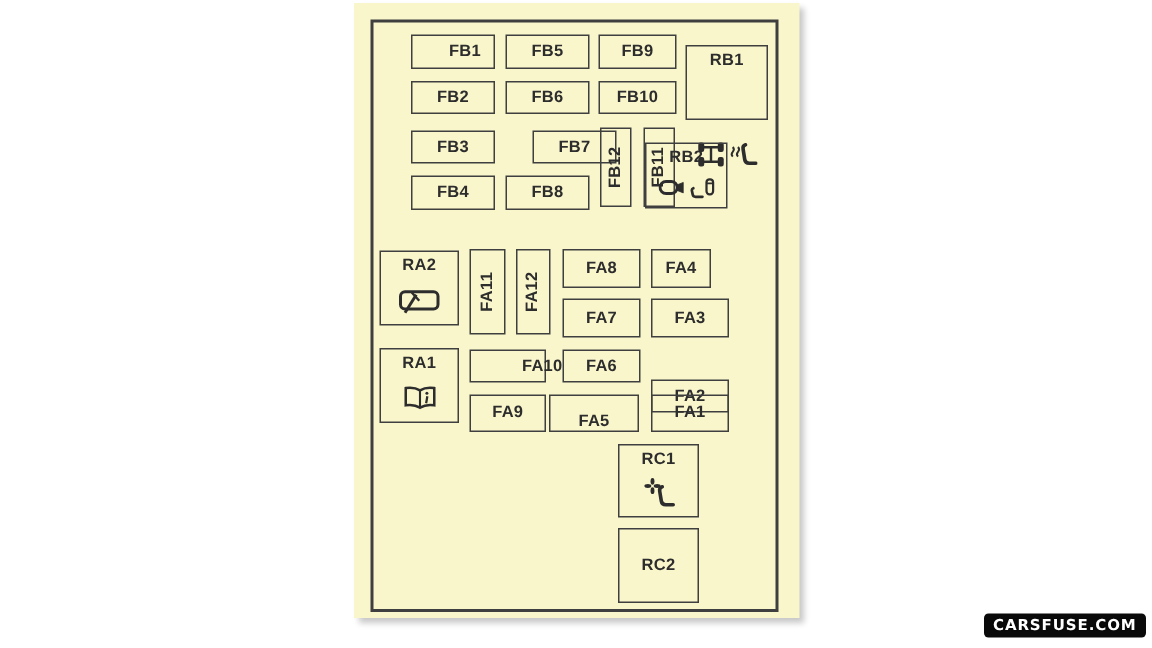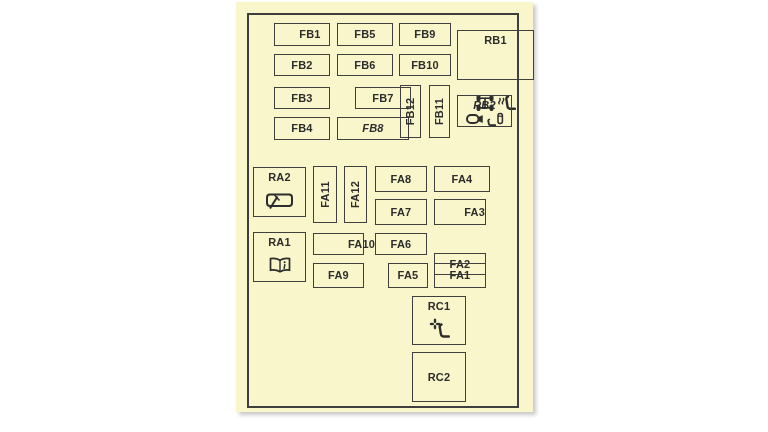--- a/index.html
+++ b/index.html
@@ -78,30 +78,30 @@
       </div>
       <div class="box" style="left: 274px; top: 87px; width: 56px; height: 22px;">
         <span class="label">FB3</span>
       </div>
       <div class="box" style="left: 337px; top: 87px; width: 56px; height: 22px; margin-left: 18px;">
         <span class="label">FB7</span>
       </div>
       <div class="box" style="left: 274px; top: 117px; width: 56px; height: 23px;">
         <span class="label">FB4</span>
       </div>
-      <div class="box" style="left: 337px; top: 117px; width: 72px; height: 23px; font-style: italic;">
+      <div class="box" style="left: 337px; top: 117px; width: 56px; height: 23px;">
         <span class="label">FB8</span>
       </div>
       <div class="box vertical" style="left: 400px; top: 85px; width: 21px; height: 53px;">
         <span class="label">FB12</span>
       </div>
       <div class="box vertical" style="left: 429px; top: 85px; width: 21px; height: 53px;">
         <span class="label">FB11</span>
       </div>
-      <div class="box icon-box" style="left: 457px; top: 30px; width: 77px; height: 50px; gap: 48px;">
+      <div class="box icon-box" style="left: 457px; top: 30px; width: 55px; height: 50px; gap: 48px;">
         <span class="label">RB1</span>
         <div class="icons">
           <span>
             <svg width="18" height="18" viewBox="0 0 18 18">
               <g fill="#2d2d2d" stroke="#2d2d2d">
                 <rect x="1" y="1.5" width="3" height="5.4" rx="1"></rect>
                 <rect x="14" y="1.5" width="3" height="5.4" rx="1"></rect>
                 <rect x="1" y="11.1" width="3" height="5.4" rx="1"></rect>
                 <rect x="14" y="11.1" width="3" height="5.4" rx="1"></rect>
                 <line x1="4" y1="4.2" x2="14" y2="4.2" stroke-width="1.6"></line>
@@ -114,21 +114,21 @@
             <svg width="19" height="18" viewBox="0 0 19 18">
               <g fill="none" stroke="#2d2d2d">
                 <path d="M2.5,4 q1.5,1.6 0,3.2 q-1.5,1.6 0,3.2" stroke-width="1.3"></path>
                 <path d="M6,4 q1.5,1.6 0,3.2 q-1.5,1.6 0,3.2" stroke-width="1.3"></path>
                 <path d="M11,2.5 q-2,0.6 -1.6,2.9 l1.1,7 q0.4,2.4 2.9,2.4 h4.6" stroke-width="2.4" stroke-linecap="round"></path>
               </g>
             </svg>
           </span>
         </div>
       </div>
-      <div class="box icon-box" style="left: 457px; top: 95px; width: 55px; height: 32px; font-style: italic;">
+      <div class="box icon-box" style="left: 430px; top: 95px; width: 55px; height: 44px;">
         <span class="label">RB2</span>
         <div class="icons">
           <span>
             <svg width="18" height="13" viewBox="0 0 18 13">
               <g stroke="#2d2d2d">
                 <rect x="1" y="2" width="11.5" height="8" rx="4" fill="none" stroke-width="2"></rect>
                 <path d="M12.5,4.2 l4,-1.6 v7 l-4,-1.6 z" fill="#2d2d2d" stroke-width="0.5"></path>
               </g>
             </svg>
           </span>
@@ -159,27 +159,27 @@
       </div>
       <div class="box vertical" style="left: 313px; top: 166px; width: 24px; height: 57px;">
         <span class="label">FA11</span>
       </div>
       <div class="box vertical" style="left: 344px; top: 166px; width: 23px; height: 57px;">
         <span class="label">FA12</span>
       </div>
       <div class="box" style="left: 375px; top: 166px; width: 52px; height: 26px;">
         <span class="label">FA8</span>
       </div>
-      <div class="box" style="left: 434px; top: 166px; width: 56px; height: 26px;">
+      <div class="box" style="left: 434px; top: 166px; width: 40px; height: 26px;">
         <span class="label">FA4</span>
       </div>
       <div class="box" style="left: 375px; top: 199px; width: 52px; height: 26px;">
         <span class="label">FA7</span>
       </div>
-      <div class="box" style="left: 434px; top: 199px; width: 52px; height: 26px; justify-content: flex-end;">
+      <div class="box" style="left: 434px; top: 199px; width: 52px; height: 26px;">
         <span class="label">FA3</span>
       </div>
       <div class="box icon-box" style="left: 253px; top: 232px; width: 53px; height: 50px;">
         <span class="label">RA1</span>
         <div class="icons">
           <span>
             <svg width="24" height="17" viewBox="0 0 24 17">
               <g fill="none" stroke="#2d2d2d">
                 <path d="M12,3.2 q-4,-2.4 -9.5,-1.5 v11.5 q5.5,-0.9 9.5,1.6 q4,-2.5 9.5,-1.6 V1.7 q-5.5,-0.9 -9.5,1.5 z" stroke-width="1.7"></path>
                 <line x1="12" y1="3.2" x2="12" y2="14.8" stroke-width="1.4"></line>
@@ -195,21 +195,21 @@
       </div>
       <div class="box" style="left: 375px; top: 233px; width: 52px; height: 22px;">
         <span class="label">FA6</span>
       </div>
       <div class="box" style="left: 434px; top: 233px; width: 52px; height: 22px; margin-top: 20px;">
         <span class="label">FA2</span>
       </div>
       <div class="box" style="left: 313px; top: 263px; width: 51px; height: 25px;">
         <span class="label">FA9</span>
       </div>
-      <div class="box" style="left: 388px; top: 263px; width: 40px; height: 25px;">
+      <div class="box" style="left: 366px; top: 263px; width: 60px; height: 25px; align-items: flex-end;">
         <span class="label">FA5</span>
       </div>
       <div class="box" style="left: 434px; top: 263px; width: 52px; height: 25px;">
         <span class="label">FA1</span>
       </div>
       <div class="box icon-box" style="left: 412px; top: 296px; width: 54px; height: 49px;">
         <span class="label">RC1</span>
         <div class="icons">
           <span>
             <svg width="22" height="21" viewBox="0 0 22 21">
@@ -221,13 +221,14 @@
               </g>
               <path d="M13.5,6.5 q-2.1,0.6 -1.7,3 l1.1,6.6 q0.4,2.4 2.9,2.4 h5" fill="none" stroke="#2d2d2d" stroke-width="2.4" stroke-linecap="round"></path>
             </svg>
           </span>
         </div>
       </div>
       <div class="box" style="left: 412px; top: 352px; width: 54px; height: 50px;">
         <span class="label">RC2</span>
       </div>
     </div>
+  <div class="watermark">CARSFUSE.COM</div>
 </div>
 
 </body></html>

